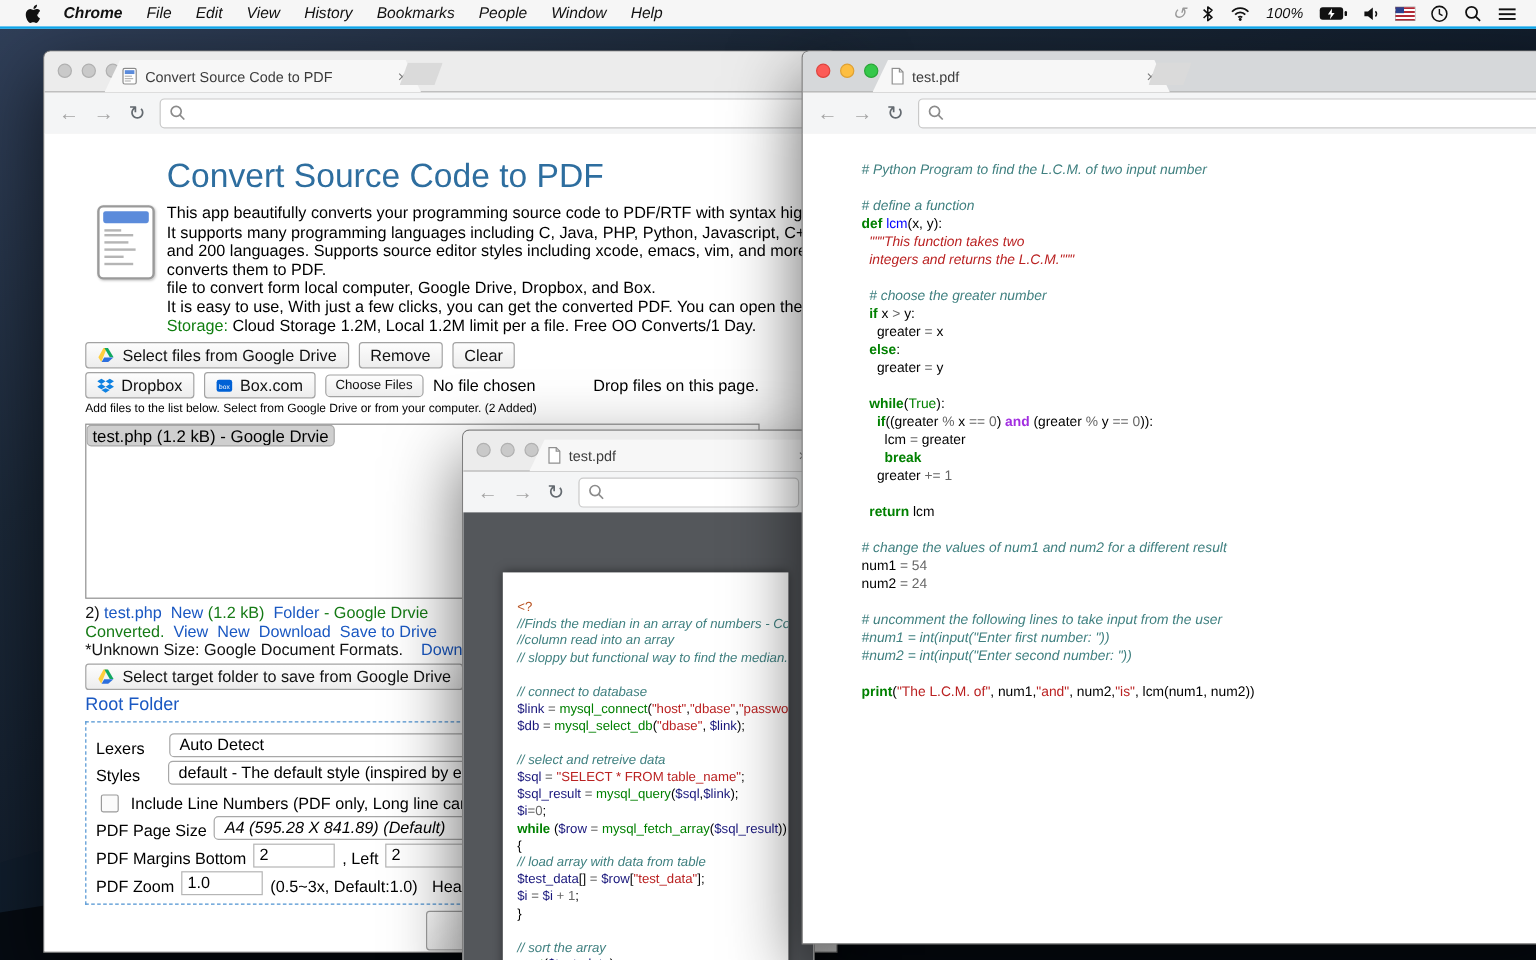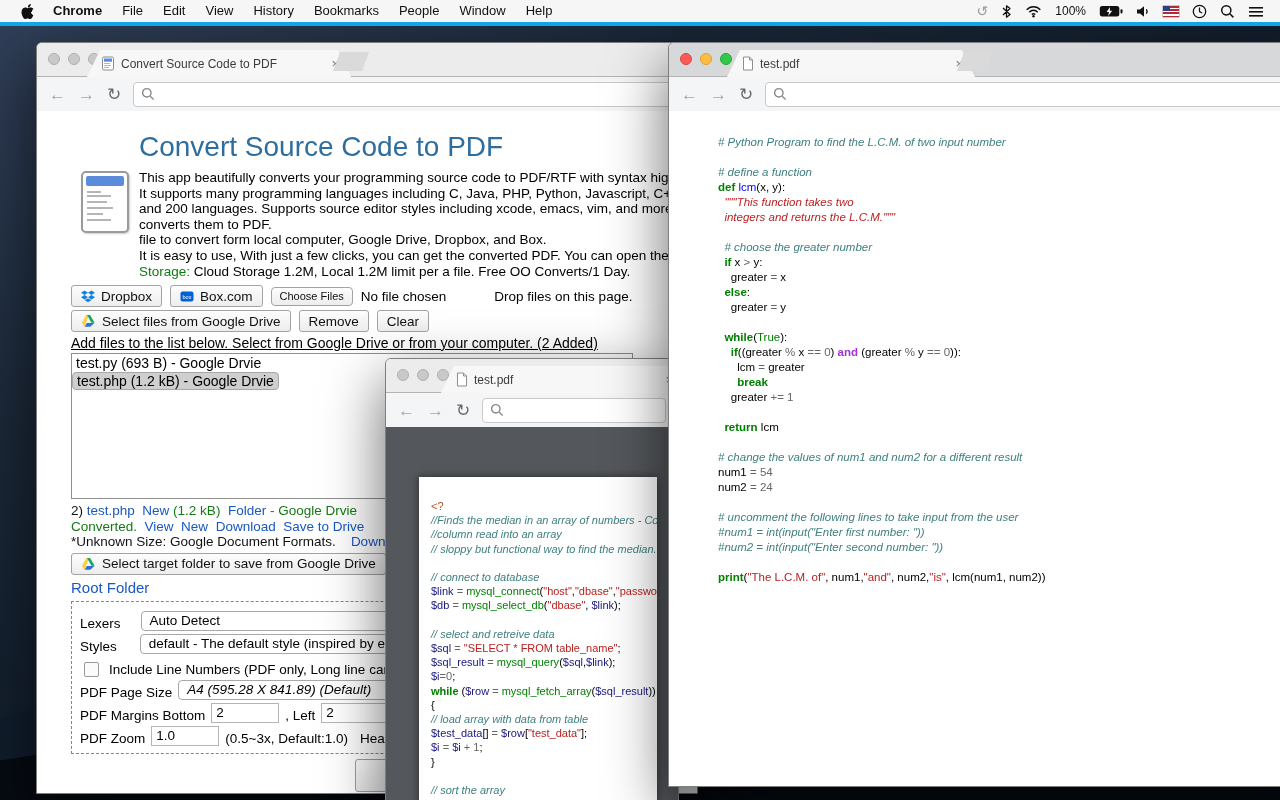--- a/index.html
+++ b/index.html
@@ -5,21 +5,21 @@
   html,body{margin:0;padding:0;width:1280px;height:800px;overflow:hidden;
     font-family:"Liberation Sans",sans-serif;-webkit-font-smoothing:antialiased;}
   .desktop{position:absolute;inset:0;
     background:linear-gradient(150deg,#31405a 0%,#1b2838 28%,#101b29 55%,#070d16 100%);}
   .mtn{position:absolute;bottom:0;left:0;width:100%;height:180px;}
   .mtn1{background:#101d2c;clip-path:polygon(0 55%,12% 30%,25% 65%,40% 40%,60% 75%,80% 55%,100% 80%,100% 100%,0 100%);opacity:.8;}
   .mtn2{background:#060b12;clip-path:polygon(0 78%,18% 58%,33% 85%,55% 68%,75% 90%,100% 72%,100% 100%,0 100%);}
 
   
   .menubar{position:absolute;top:0;left:0;right:0;height:22px;background:#f6f6f6;
-    border-bottom:4px solid #0ea5e9;display:flex;align-items:center;font-size:13px;color:#111;z-index:50;}
+    border-bottom:2px solid #0ea5e9;display:flex;align-items:center;font-size:13px;color:#111;z-index:50;font-style:italic;}
   .mb-left{display:flex;align-items:center;gap:0;padding-left:14px;}
   .mb-item{padding:0 10px;line-height:22px;}
   .mb-item.app{font-weight:bold;}
   .mb-right{margin-left:auto;display:flex;align-items:center;gap:13px;padding-right:16px;}
   .mb-right svg{display:block;}
   .tmicon{color:#9a9a9a;font-size:14px;line-height:14px;}
   .batt-label{font-size:12px;text-align:right;}
   .flag{width:16px;height:11px;position:relative;
     background:repeating-linear-gradient(180deg,#b02a37 0 1.6px,#fff 1.6px 3.2px);box-shadow:0 0 0 .5px #999;}
   .flag:after{content:"";position:absolute;left:0;top:0;width:7px;height:5px;background:#2b3f8c;}
@@ -55,21 +55,21 @@
   .app-art .bar{position:absolute;left:3px;top:3px;right:3px;height:10px;background:#5b8bdb;border-radius:2px;}
   .app-art .ln{position:absolute;left:4px;height:2px;background:#b5b5b5;}
   .para{position:absolute;left:102px;top:59px;font-size:13.5px;line-height:15.6px;color:#000;white-space:nowrap;}
   .notice-label{color:#0f7d0f;}
   .col{position:absolute;left:34px;top:174px;width:600px;}
   .btnrow{display:flex;align-items:center;gap:8px;height:22px;margin-bottom:3px;white-space:nowrap;}
   .wbtn{display:inline-flex;align-items:center;gap:6px;height:22px;padding:0 9px;box-sizing:border-box;
     background:linear-gradient(#fdfdfd,#ededed);border:1px solid #a3a3a3;border-radius:3px;
     font-size:13.5px;color:#111;white-space:nowrap;}
   .wbtn.small{height:19px;font-size:11px;border-radius:4px;padding:0 8px;}
-  .plain-note{font-size:14px;height:16px;margin-top:2px;white-space:nowrap;text-decoration:underline;}
+  .plain-note{font-size:10px;height:16px;margin-top:2px;white-space:nowrap;}
   .listbox{margin-top:2px;width:562px;height:146px;border:1px solid #8f8f8f;background:#fff;
     font-size:14px;overflow:hidden;box-sizing:border-box;}
   .listbox .item{height:18px;line-height:18px;padding:0 4px;white-space:nowrap;}
   .listbox .item.sel{background:#cfcfcf;}
   .conv{margin-top:4px;font-size:13.5px;line-height:15.6px;}
   .conv .cl{white-space:pre;}
   .rootf{margin-top:4px;height:18px;font-size:15px;color:#1a58c2;}
   .dashedbox{margin-top:4px;width:562px;box-sizing:border-box;border:1px dashed #4f93d2;
     padding:6px 8px 7px 8px;font-size:13.5px;color:#000;}
   .frow{display:flex;align-items:flex-end;height:23px;gap:6px;white-space:nowrap;}
@@ -224,57 +224,56 @@
       <div>and 200 languages. Supports source editor styles including xcode, emacs, vim, and more, and</div>
       <div>converts them to PDF.</div>
       <div>file to convert form local computer, Google Drive, Dropbox, and Box.</div>
       <div>It is easy to use, With just a few clicks, you can get the converted PDF. You can open the</div>
       <div><span class="notice-label">Storage:</span><span> Cloud Storage 1.2M, Local 1.2M limit per a file. Free OO Converts/1 Day.</span></div>
     </div>
 
     <div class="col">
       <div class="btnrow">
         <span class="wbtn">
+          <svg width="15" height="14" viewBox="0 0 16 15">
+              <polygon fill="#ffcf3e" points="5.6,1 8.6,1 3.6,13.6 1,9.4"></polygon>
+              <polygon fill="#11a861" points="6.4,1 9.6,1 14.6,9.4 11.2,9.4"></polygon>
+              <polygon fill="#2d6fdd" points="3.9,13.6 9.8,13.6 14.4,9.6 6.2,9.6"></polygon>
+            </svg>
+          <span>Select files from Google Drive</span>
+        </span>
+        <span class="wbtn">
+            <span>Remove</span>
+          </span>
+        <span class="wbtn">
+            <span>Clear</span>
+          </span>
+      </div>
+      <div class="btnrow">
+        <span class="wbtn">
           <svg width="14" height="13" viewBox="0 0 14 13">
               <path fill="#0f82e2" d="M3.5 0.6 7 2.8 3.5 5 0 2.8zM10.5 0.6 14 2.8 10.5 5 7 2.8zM3.5 5 7 7.2 3.5 9.4 0 7.2zM10.5 5 14 7.2 10.5 9.4 7 7.2zM3.5 10.1 7 12.2 10.5 10.1 7 8.6z"></path>
             </svg>
           <span>Dropbox</span>
         </span>
         <span class="wbtn">
           <svg width="14" height="13" viewBox="0 0 14 13">
               <rect x="0.5" y="1.5" width="13" height="10" rx="2" fill="#0061d5"></rect>
               <text x="7" y="9" font-size="5.5" fill="#fff" text-anchor="middle" font-family="Liberation Sans, sans-serif">box</text>
             </svg>
           <span>Box.com</span>
         </span>
         <span class="wbtn small">
             <span>Choose Files</span>
           </span>
         <span style="font-size:13.5px;">No file chosen</span>
         <span style="font-size:13.5px;margin-left:40px;">Drop files on this page.</span>
       </div>
-      <div class="btnrow">
-        <span class="wbtn">
-          <svg width="15" height="14" viewBox="0 0 16 15">
-              <polygon fill="#ffcf3e" points="5.6,1 8.6,1 3.6,13.6 1,9.4"></polygon>
-              <polygon fill="#11a861" points="6.4,1 9.6,1 14.6,9.4 11.2,9.4"></polygon>
-              <polygon fill="#2d6fdd" points="3.9,13.6 9.8,13.6 14.4,9.6 6.2,9.6"></polygon>
-            </svg>
-          <span>Select files from Google Drive</span>
-        </span>
-        <span class="wbtn">
-            <span>Remove</span>
-          </span>
-        <span class="wbtn">
-            <span>Clear</span>
-          </span>
-      </div>
       <div class="plain-note">Add files to the list below. Select from Google Drive or from your computer. (2 Added)</div>
       <div class="listbox">
-        <div class="item">test.py (693 B) - Google Drvie</div>
         <div class="item sel">test.php (1.2 kB) - Google Drvie</div>
       </div>
       <div class="conv codeblock">
           <div class="cl"><span class="t-pl">2) </span><span class="t-lk">test.php</span><span class="t-pl">  </span><span class="t-lk">New</span><span class="t-pl"> </span><span class="t-gr">(1.2 kB)</span><span class="t-pl">  </span><span class="t-lk">Folder</span><span class="t-gr"> - Google Drvie</span></div>
           <div class="cl"><span class="t-gr">Converted.</span><span class="t-pl">  </span><span class="t-lk">View</span><span class="t-pl">  </span><span class="t-lk">New</span><span class="t-pl">  </span><span class="t-lk">Download</span><span class="t-pl">  </span><span class="t-lk">Save to Drive</span></div>
           <div class="cl"><span class="t-pl">*Unknown Size: Google Document Formats.    </span><span class="t-lk">Download</span></div>
         </div>
       <div class="btnrow" style="margin-top:3px;">
         <span class="wbtn">
           <svg width="15" height="14" viewBox="0 0 16 15">

